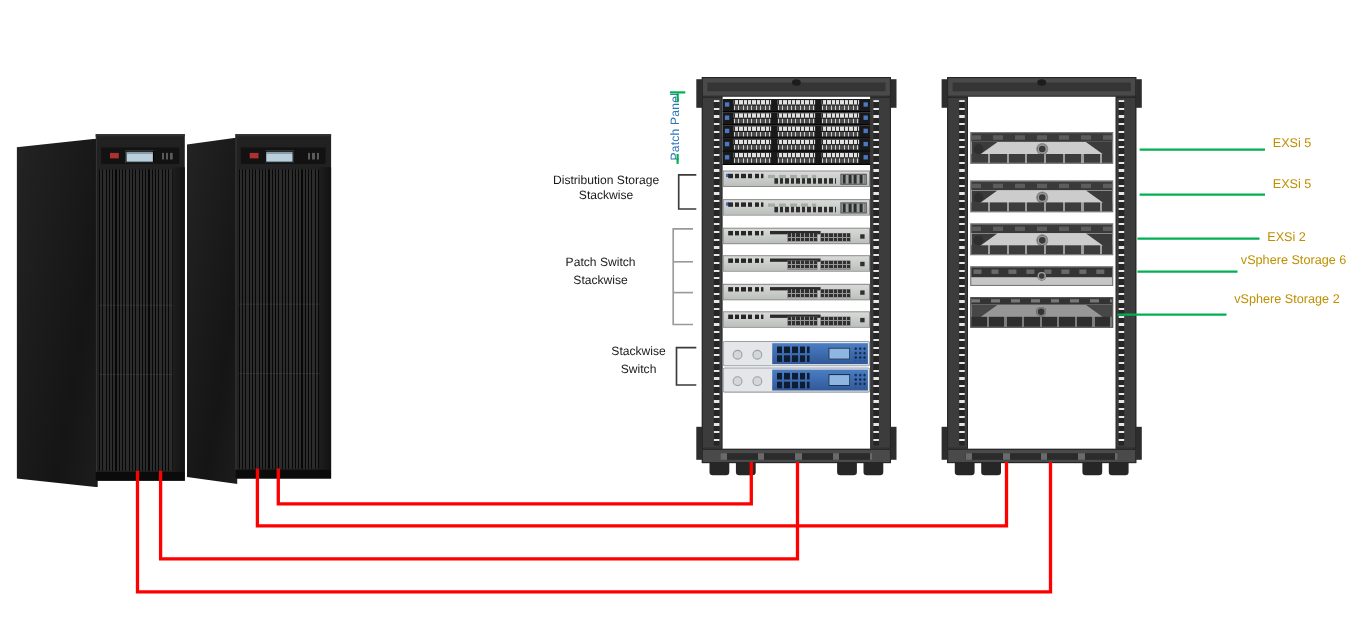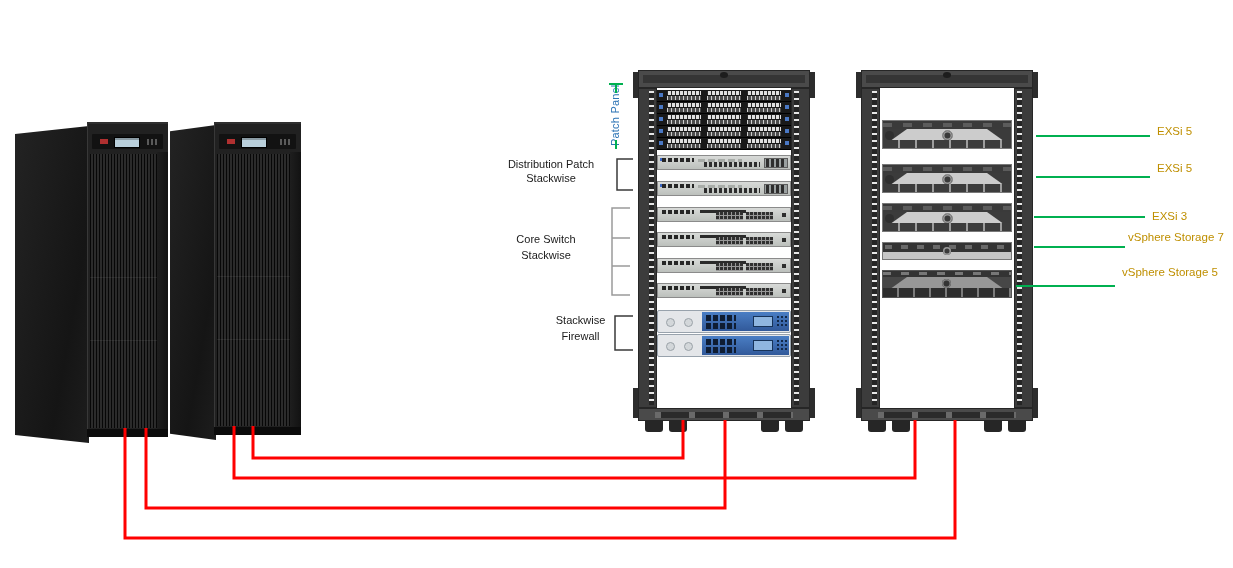--- a/index.html
+++ b/index.html
@@ -392,37 +392,37 @@
       </div>
     <span class="rack-foot" style="left:12px;"></span>
       <span class="rack-foot" style="left:36px;"></span>
     <span class="rack-foot" style="right:36px;"></span>
       <span class="rack-foot" style="right:12px;"></span>
   </div>
 
   <div class="lbl-patch">Patch Panel</div>
 
   <div class="lbl" style="left:490px;top:157px;width:122px;">
-    <div>Distribution Patch</div>
+    <div>Distribution Storage</div>
     <div>Stackwise</div>
   </div>
   <div class="lbl" style="left:486px;top:232px;width:120px;">
-    <div>Core Switch</div>
+    <div>Patch Switch</div>
     <div style="margin-top:2px;">Stackwise</div>
   </div>
   <div class="lbl" style="left:538px;top:313px;width:85px;">
     <div>Stackwise</div>
-    <div style="margin-top:2px;">Firewall</div>
+    <div style="margin-top:2px;">Switch</div>
   </div>
 
   <div class="lbl-gold" style="left:1157px;top:125px;">EXSi 5</div>
   <div class="lbl-gold" style="left:1157px;top:162px;">EXSi 5</div>
-  <div class="lbl-gold" style="left:1152px;top:210px;">EXSi 3</div>
-  <div class="lbl-gold" style="left:1128px;top:231px;">vSphere Storage 7</div>
-  <div class="lbl-gold" style="left:1122px;top:266px;">vSphere Storage 5</div>
+  <div class="lbl-gold" style="left:1152px;top:210px;">EXSi 2</div>
+  <div class="lbl-gold" style="left:1128px;top:231px;">vSphere Storage 6</div>
+  <div class="lbl-gold" style="left:1122px;top:266px;">vSphere Storage 2</div>
 
   <svg class="overlay" width="1233" height="568" viewBox="0 0 1233 568">
 
     <polyline points="125,428 125,538 955,538 955,420" fill="none" stroke="#FF0000" stroke-width="3"></polyline>
     <polyline points="146,428 146,508 725,508 725,420" fill="none" stroke="#FF0000" stroke-width="3"></polyline>
     <polyline points="234,426 234,478 915,478 915,420" fill="none" stroke="#FF0000" stroke-width="3"></polyline>
     <polyline points="253,426 253,458 683,458 683,420" fill="none" stroke="#FF0000" stroke-width="3"></polyline>
 
     <line x1="1036" y1="136" x2="1150" y2="136" stroke="#00B050" stroke-width="2"></line>
     <line x1="1036" y1="177" x2="1150" y2="177" stroke="#00B050" stroke-width="2"></line>

